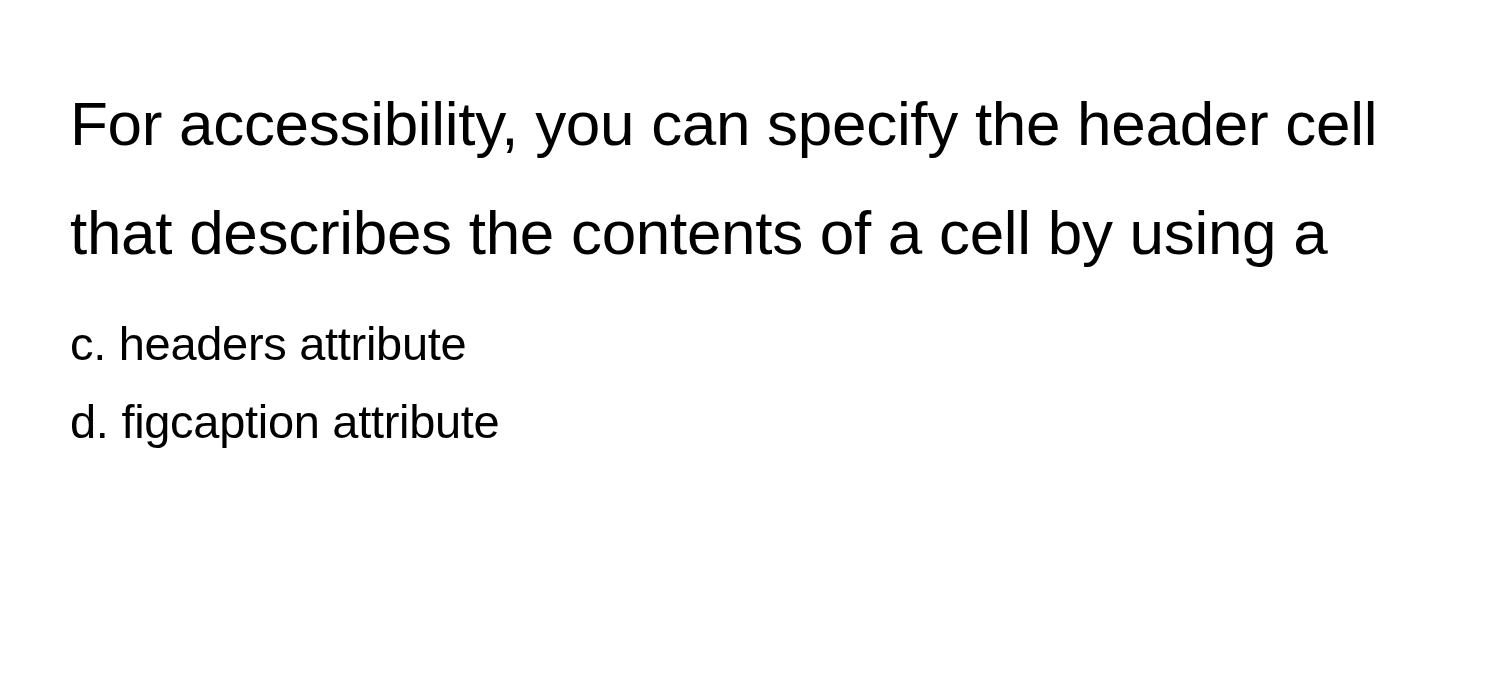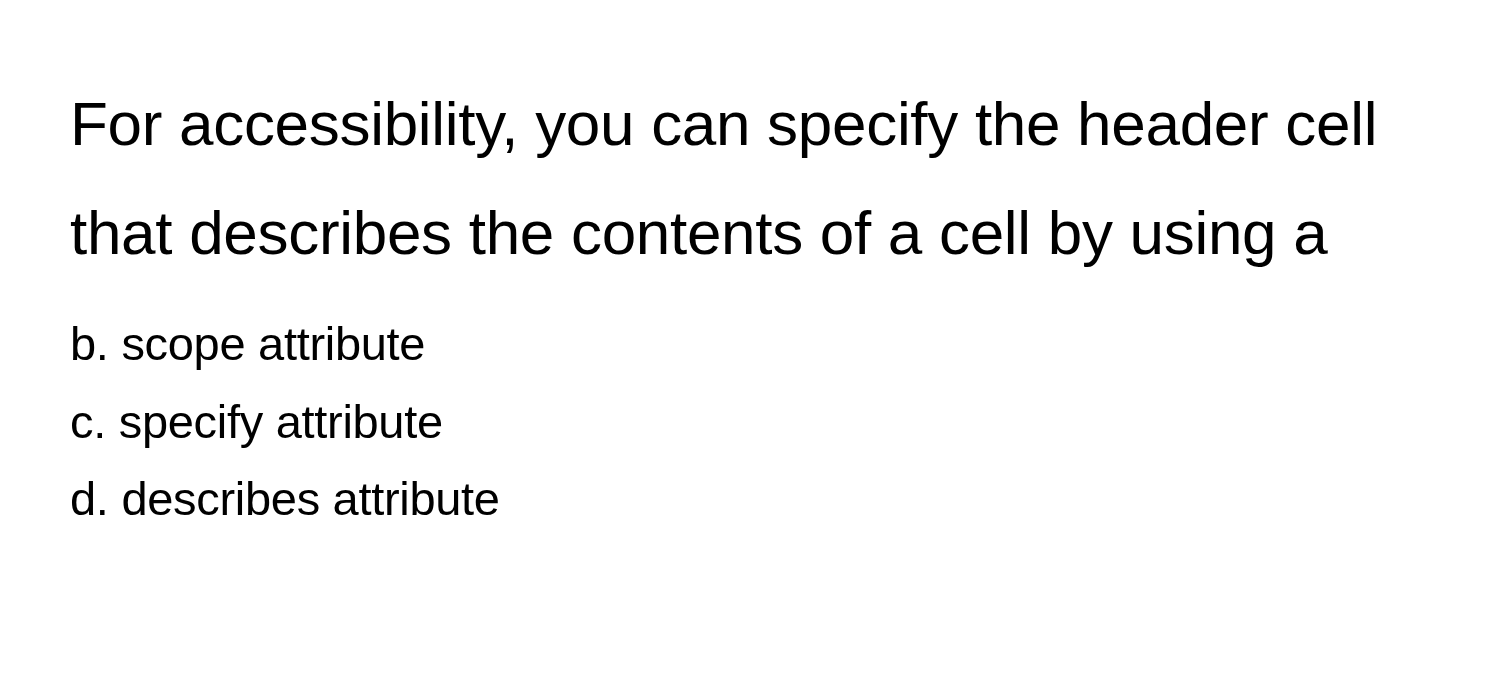--- a/index.html
+++ b/index.html
@@ -33,24 +33,20 @@
       letter-spacing: -0.3px;
     }
   </style>
 </head>
 <body>
 
 <div class="question-text">For accessibility, you can specify the header cell that describes the contents of a cell by using a</div>
 
 <div class="options">
   <div class="option">
-    <span>b.</span>
-    <span>scope attribute</span>
-  </div>
-  <div class="option">
     <span>c.</span>
-    <span>specify attribute</span>
+    <span>headers attribute</span>
   </div>
   <div class="option">
     <span>d.</span>
-    <span>describes attribute</span>
+    <span>figcaption attribute</span>
   </div>
 </div>
 
 </body></html>

